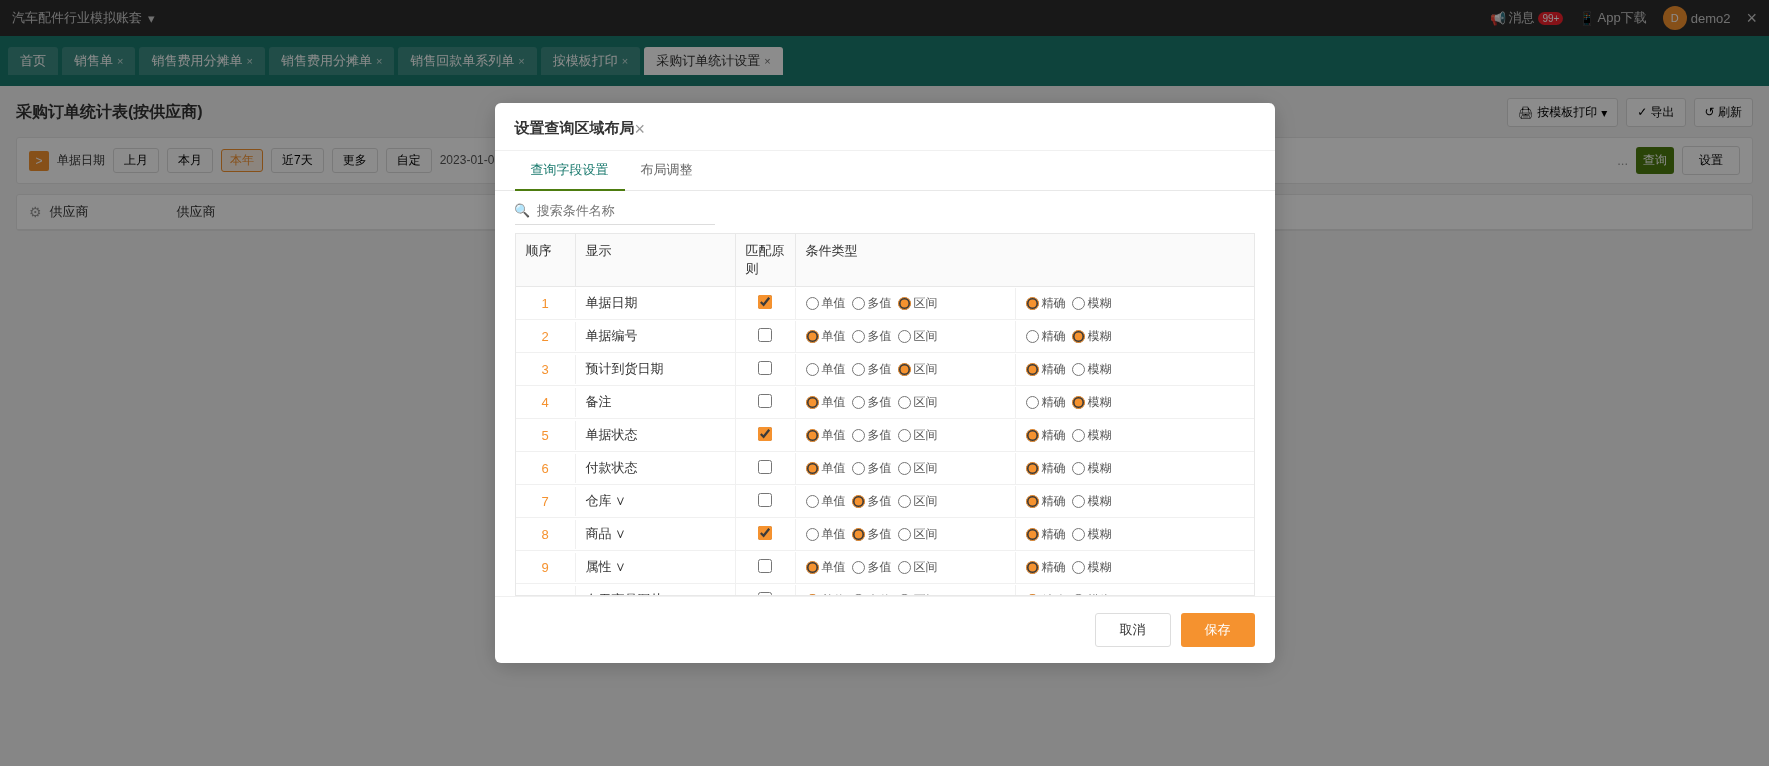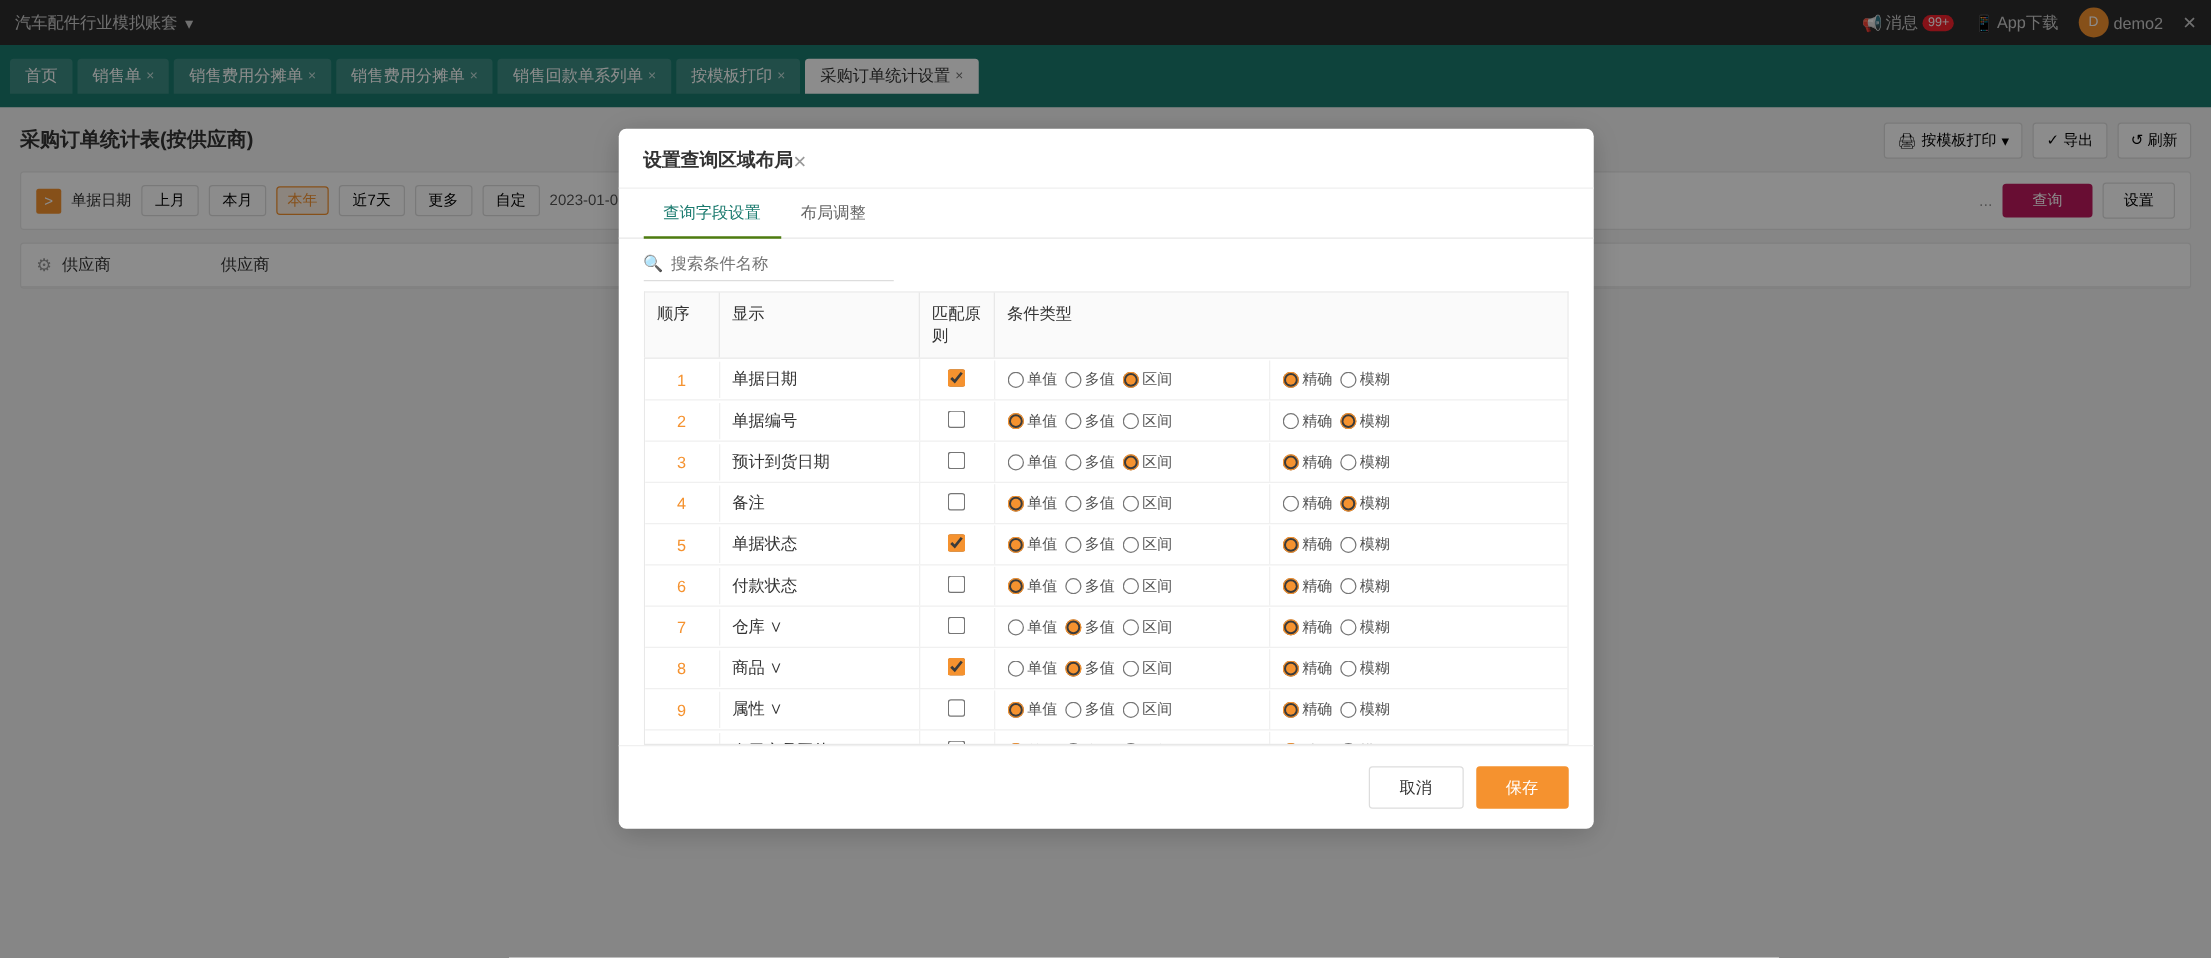--- a/index.html
+++ b/index.html
@@ -57,21 +57,21 @@
       display: flex;
       align-items: center;
       justify-content: space-between;
       margin-bottom: 10px;
     }
     .page-title { font-size: 16px; font-weight: bold; color: #333; }
     .page-actions { display: flex; gap: 8px; align-items: center; }
     .btn-print { border: 1px solid #ddd; background: #fff; padding: 5px 10px; border-radius: 3px; font-size: 12px; cursor: pointer; display: flex; align-items: center; gap: 4px; }
     .btn-export { border: 1px solid #ddd; background: #fff; padding: 5px 10px; border-radius: 3px; font-size: 12px; cursor: pointer; }
     .btn-refresh { border: 1px solid #ddd; background: #fff; padding: 5px 10px; border-radius: 3px; font-size: 12px; cursor: pointer; }
-    .btn-query { background: #be185d; color: #fff; border: none; padding: 5px 24px; border-radius: 3px; font-size: 12px; cursor: pointer; }
+    .btn-query { background: #4d7c0f; color: #fff; border: none; padding: 5px 7px; border-radius: 3px; font-size: 12px; cursor: pointer; }
     .btn-settings { background: #fff; border: 1px solid #ddd; padding: 5px 16px; border-radius: 3px; font-size: 12px; cursor: pointer; }
 
     
     .filter-bar {
       background: #fff;
       border: 1px solid #e8e8e8;
       border-radius: 3px;
       padding: 8px 12px;
       display: flex;
       align-items: center;

